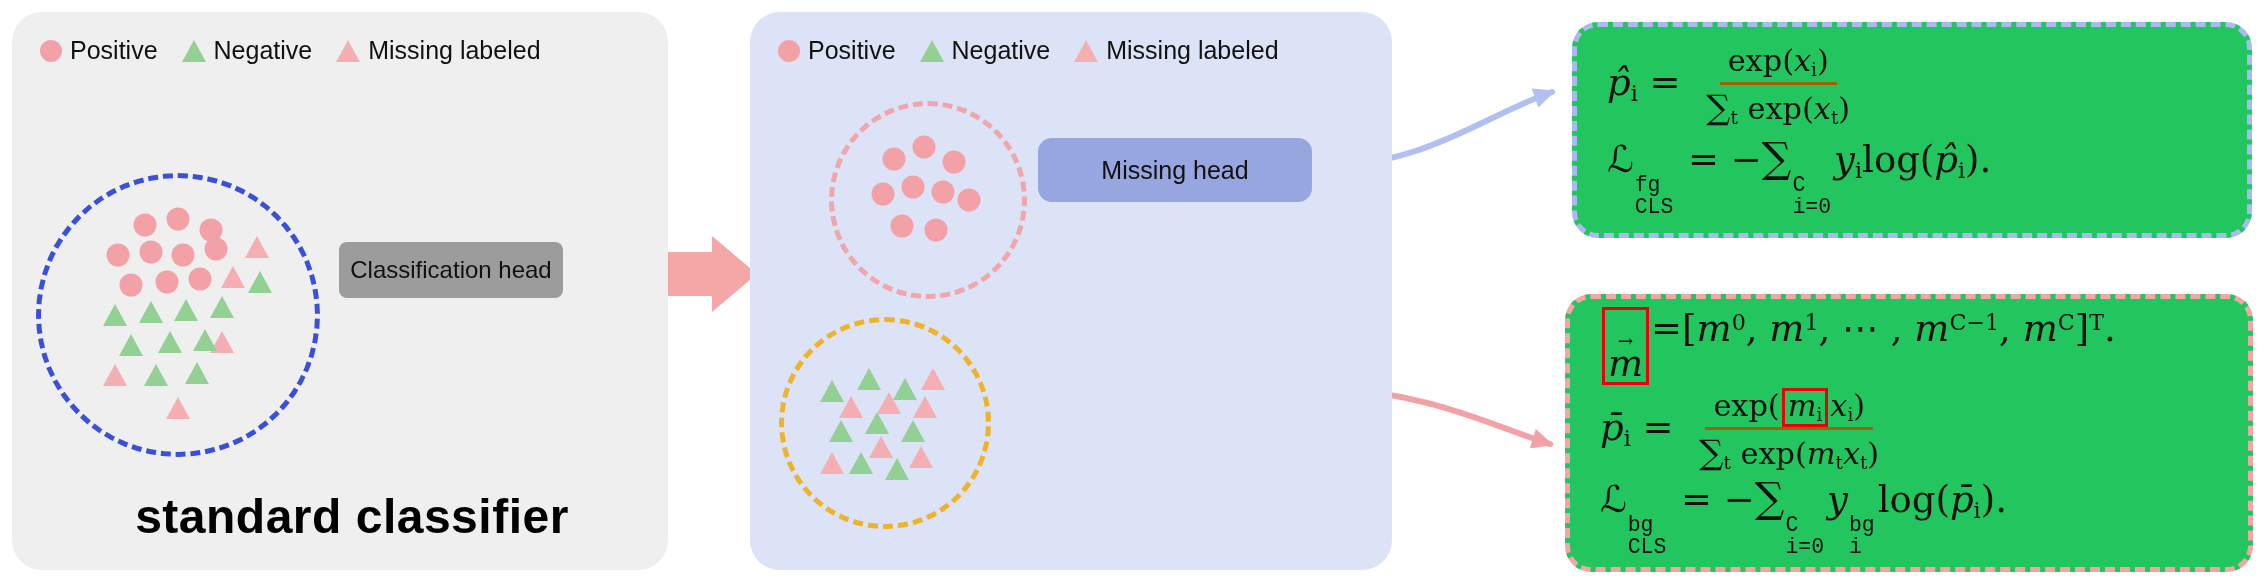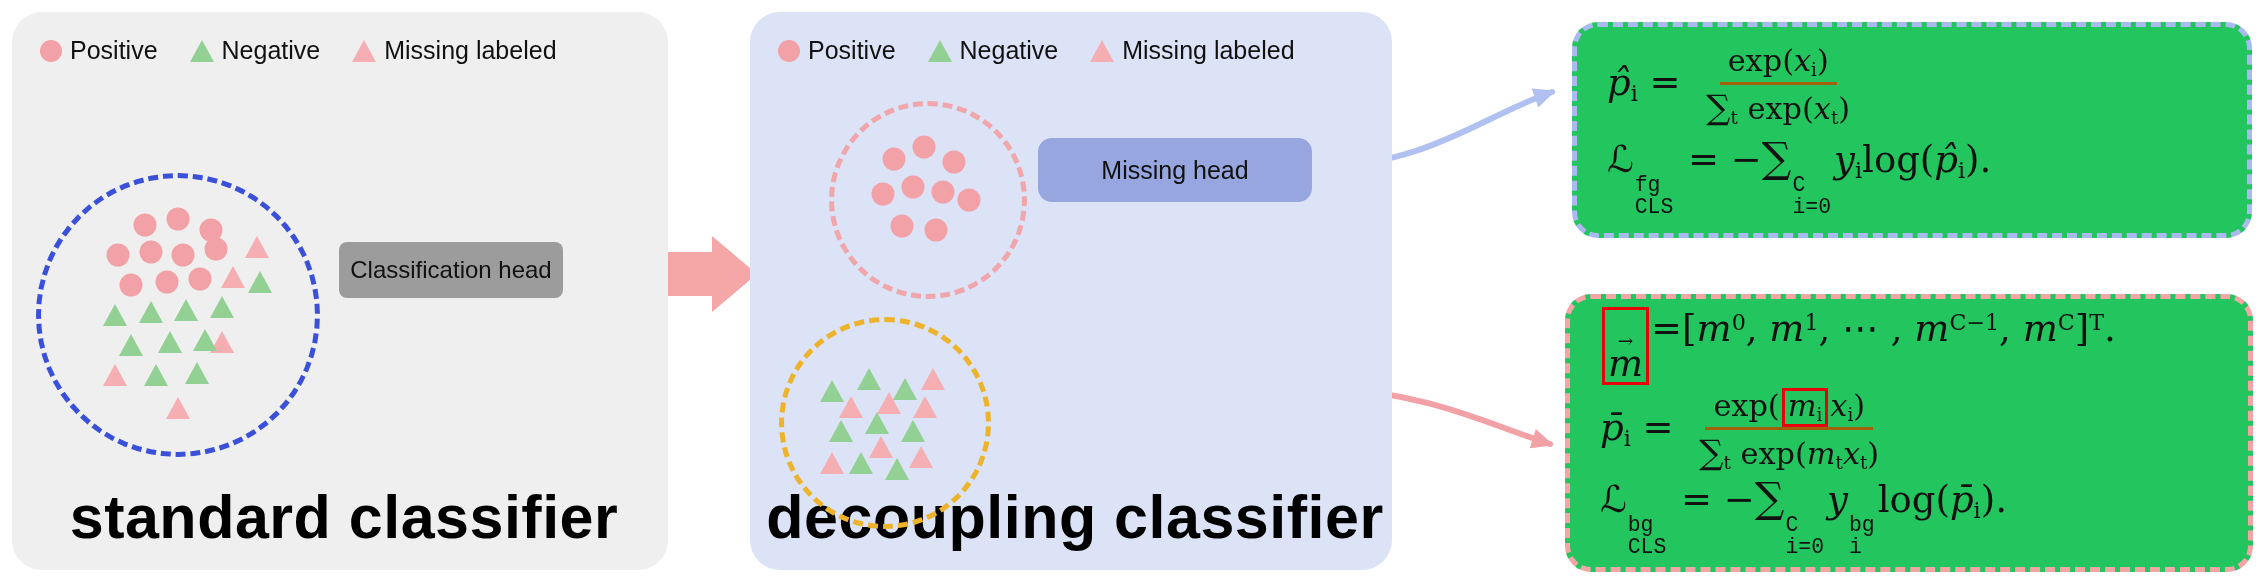--- a/index.html
+++ b/index.html
@@ -3,25 +3,25 @@
 <meta charset="utf-8">
 <style>
   html,body{margin:0;padding:0;background:#fff;}
   .canvas{position:relative;width:2261px;height:584px;background:#fff;overflow:hidden;
           font-family:"Liberation Sans",sans-serif;color:var(--text);}
 
   
   .panel{position:absolute;border-radius:30px;}
   .panel.left{left:12px;top:12px;width:656px;height:558px;background:var(--panel-left-bg);}
   .panel.mid{left:750px;top:12px;width:642px;height:558px;background:var(--panel-mid-bg);}
-  .panel-title{position:absolute;bottom:14px;left:0;width:100%;text-align:center;margin:4px;
-               font-size:61px;font-weight:700;color:#000;letter-spacing:0.5px;}
-
-  
-  .legend{position:absolute;top:24px;left:28px;display:flex;gap:32px;align-items:center;}
+  .panel-title{position:absolute;bottom:14px;left:0;width:100%;text-align:center;margin:12px;
+               font-size:48px;font-weight:700;color:#000;letter-spacing:0.5px;}
+
+  
+  .legend{position:absolute;top:24px;left:28px;display:flex;gap:24px;align-items:center;}
   .legend-item{display:flex;align-items:center;gap:8px;font-size:25px;color:#111;white-space:nowrap;}
   .legend-marker{display:inline-block;}
   .legend-marker.circle-positive{width:22px;height:22px;border-radius:50%;background:var(--positive);}
   .legend-marker.triangle-negative{width:0;height:0;border-left:12px solid transparent;
       border-right:12px solid transparent;border-bottom:22px solid var(--negative);}
   .legend-marker.triangle-missing{width:0;height:0;border-left:12px solid transparent;
       border-right:12px solid transparent;border-bottom:22px solid var(--missing);}
 
   
   .cluster{position:absolute;border-radius:50%;}
@@ -131,21 +131,20 @@
         <span class="legend-item">
           <span class="legend-marker triangle-negative"></span>
           <span class="legend-label">Negative</span>
         </span>
 
         <span class="legend-item">
           <span class="legend-marker triangle-missing"></span>
           <span class="legend-label">Missing labeled</span>
         </span>
       </div>
-    <h2 class="panel-title">decoupling classifier</h2>
   </section>
 
   <div class="cluster blue-circle">
       <span class="marker positive" style="left: 38%; top: 17%;"></span>
       <span class="marker positive" style="left: 50%; top: 15%;"></span>
       <span class="marker positive" style="left: 62%; top: 19%;"></span>
       <span class="marker positive" style="left: 28%; top: 28%;"></span>
       <span class="marker positive" style="left: 40%; top: 27%;"></span>
       <span class="marker positive" style="left: 52%; top: 28%;"></span>
       <span class="marker positive" style="left: 64%; top: 26%;"></span>

